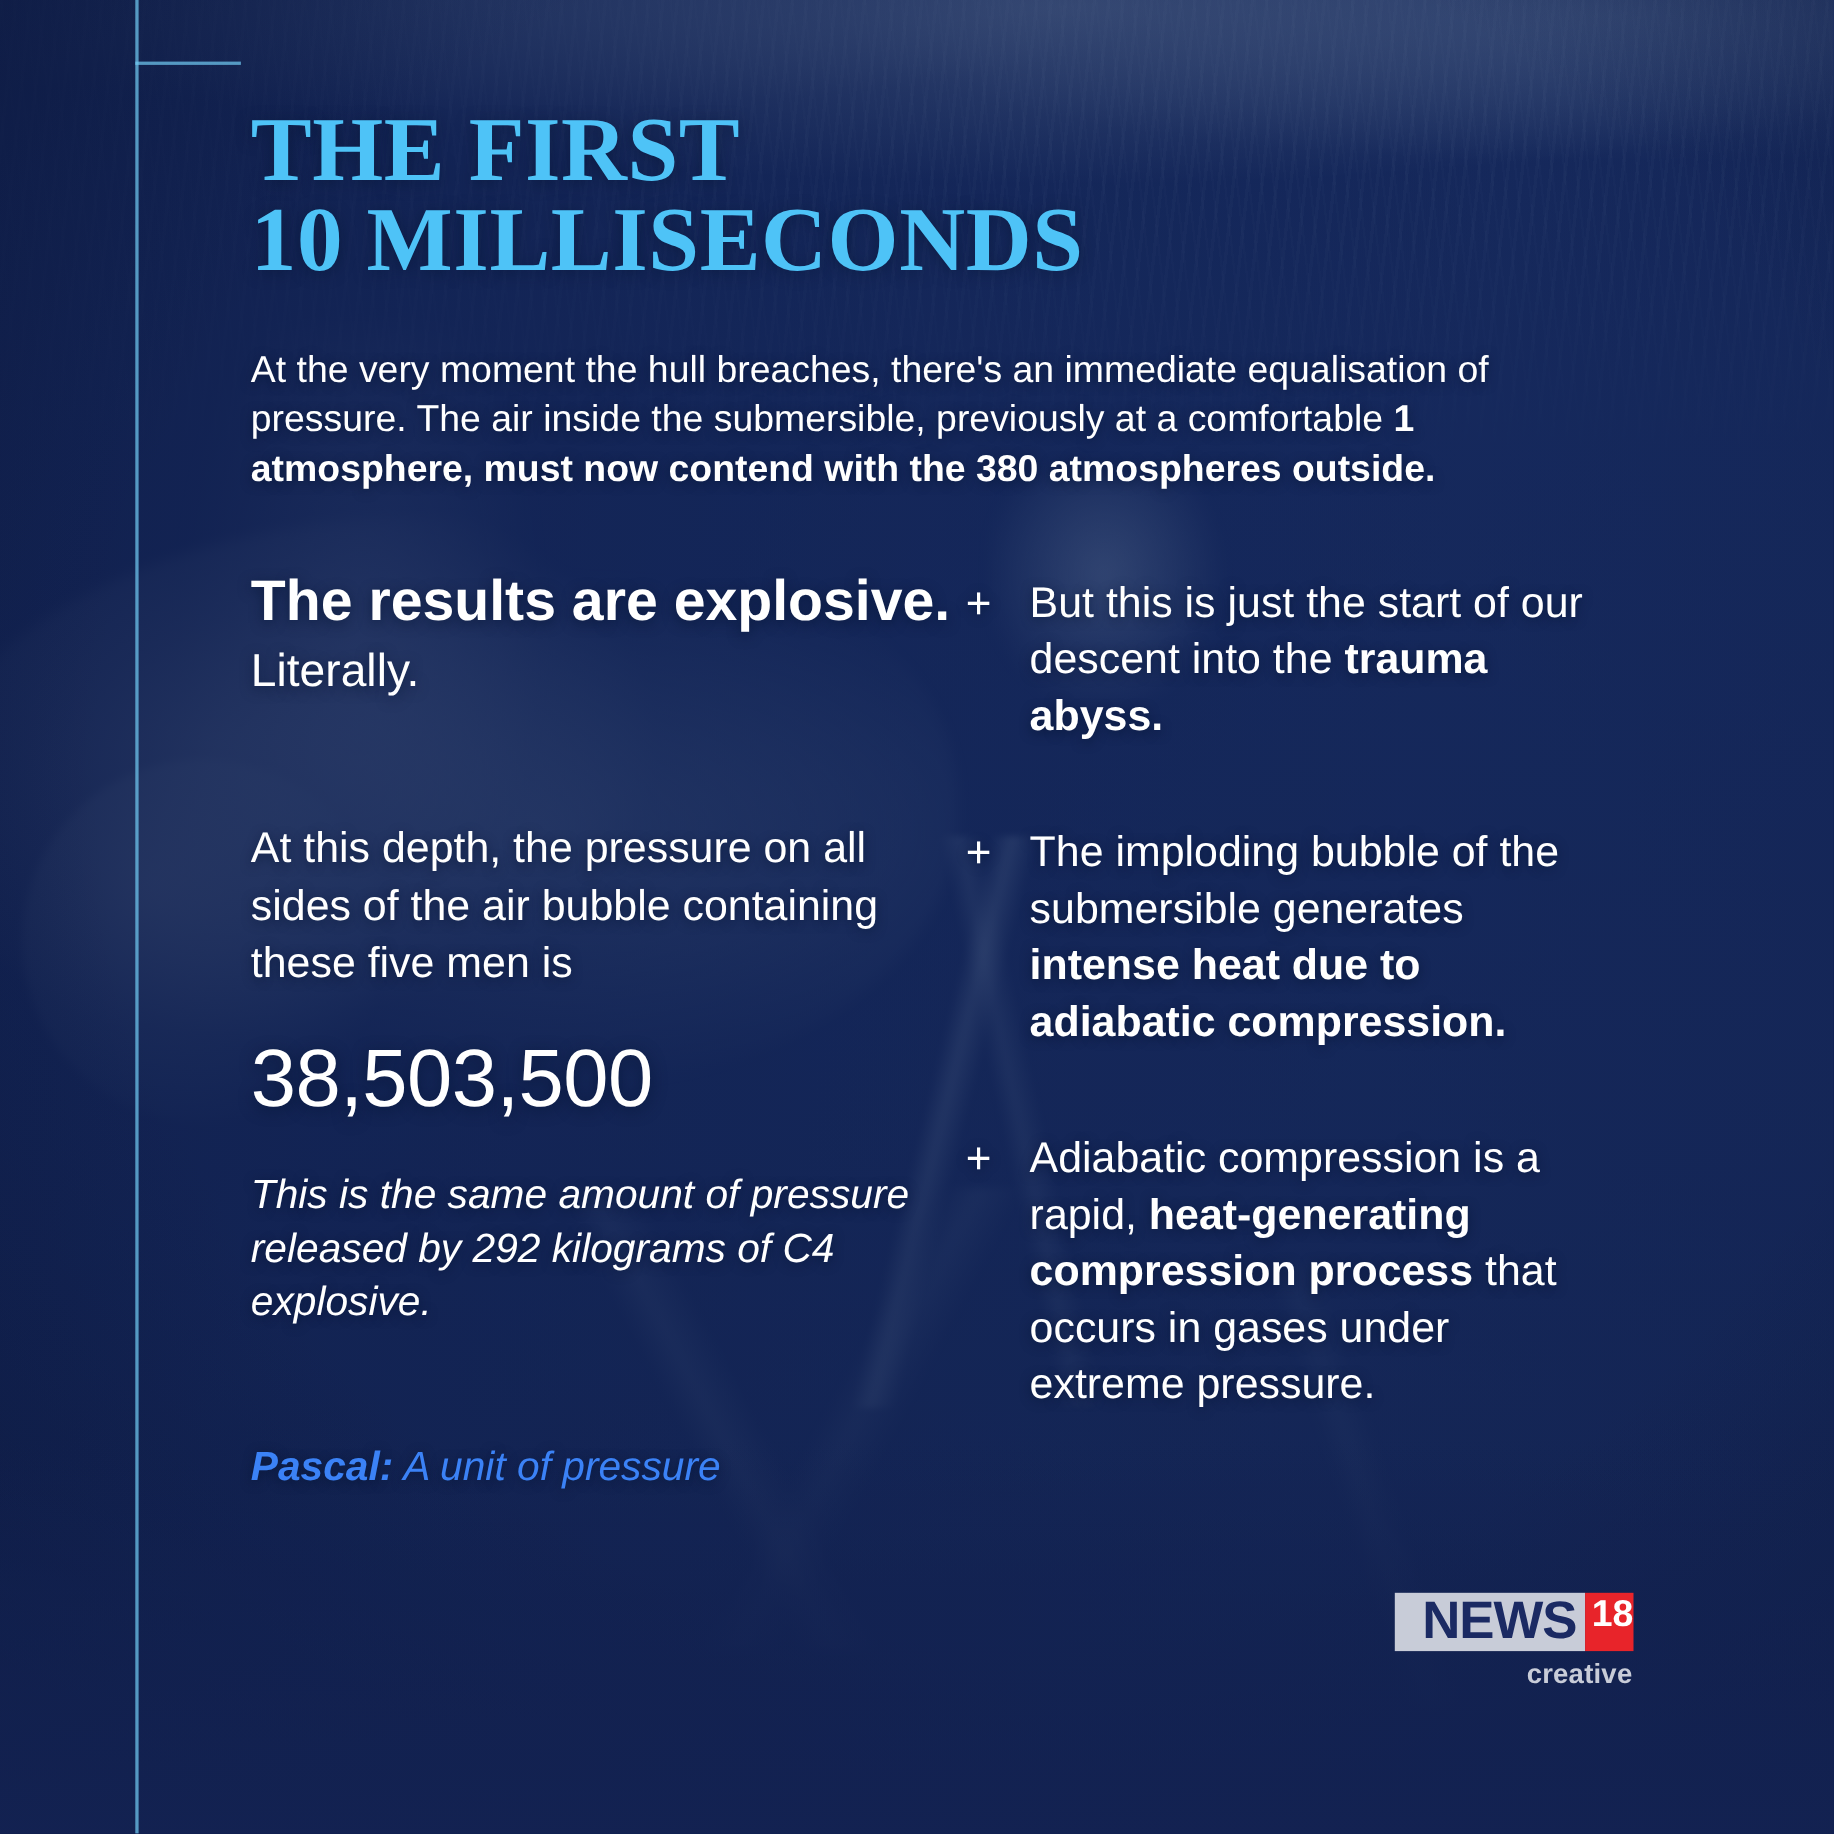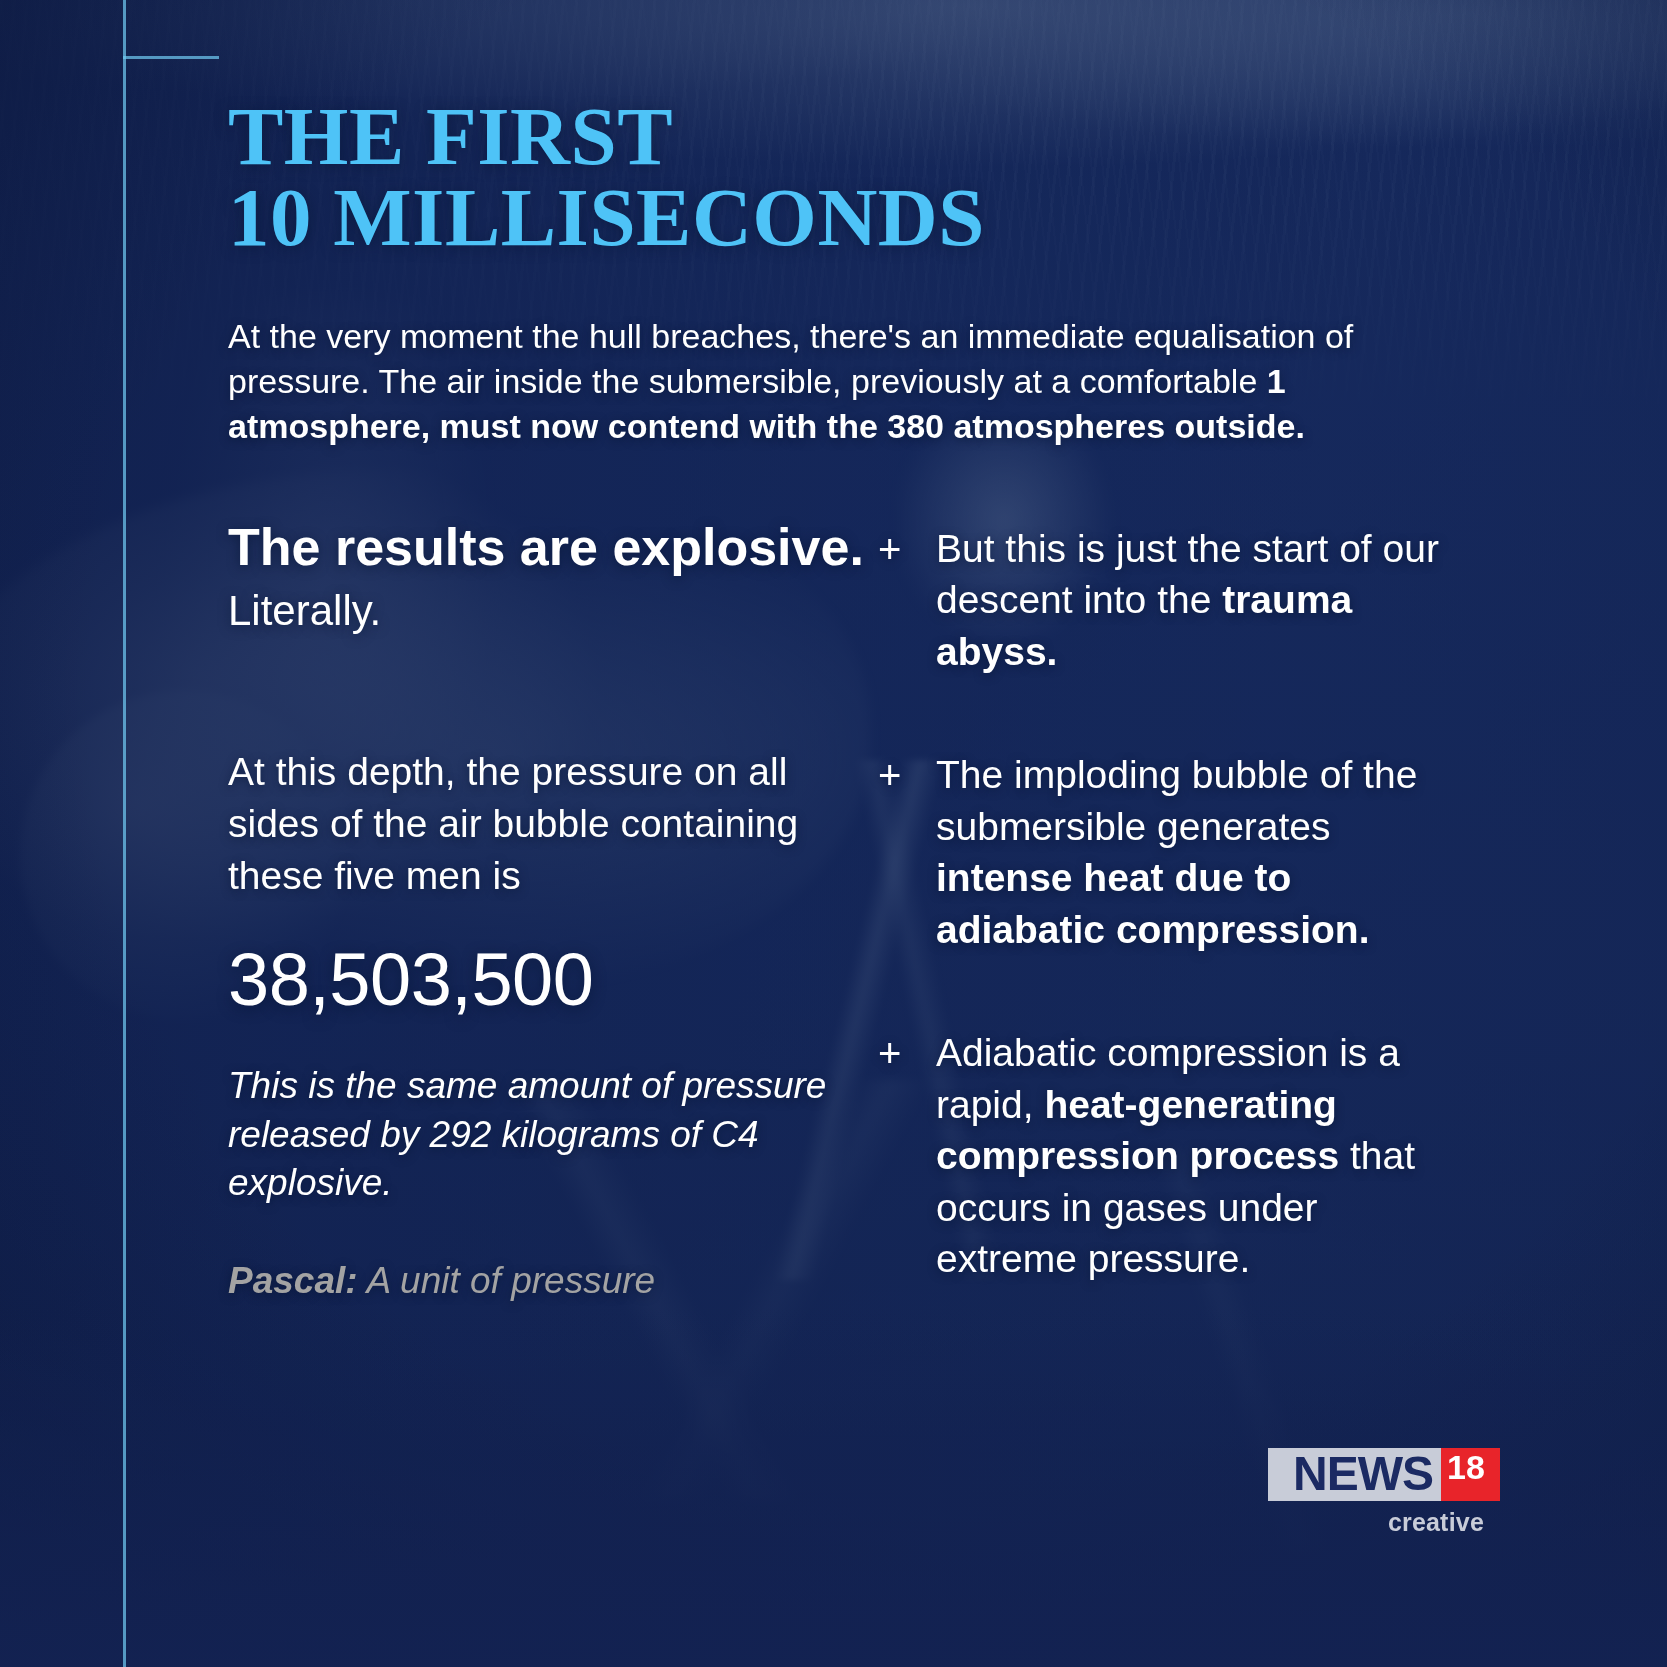--- a/index.html
+++ b/index.html
@@ -210,24 +210,24 @@
   .italic-note {
     color: #ffffff;
     font-size: 37px;
     line-height: 1.32;
     font-style: italic;
     margin-top: 42px;
     text-shadow: 0 2px 10px rgba(5,18,46,0.6);
   }
 
   .pascal-def {
-    color: #a3a3a3;
+    color: #3b82f6;
     font-size: 37px;
     font-style: italic;
-    margin-top: 52px;
+    margin-top: 104px;
     text-shadow: 0 2px 10px rgba(5,18,46,0.6);
   }
   .pascal-def b { font-weight: bold; }
 
   .bullet {
     display: flex;
     margin-bottom: 72px;
     text-shadow: 0 2px 10px rgba(5,18,46,0.6);
   }
   .bullet .plus-icon {
@@ -259,21 +259,21 @@
     letter-spacing: -1px;
     padding: 2px 8px 3px 25px;
     line-height: 1.0;
   }
   .logo-18 {
     background: #e8242a;
     color: #ffffff;
     font-size: 34px;
     font-weight: bold;
     line-height: 1.0;
-    padding: 2px 15px 0 6px;
+    padding: 2px 0 0 6px;
     display: flex;
     align-items: flex-start;
   }
   .logo-creative {
     text-align: right;
     color: #c8ccd8;
     font-size: 25px;
     font-weight: bold;
     margin-top: 7px;
     letter-spacing: 0.2px;

